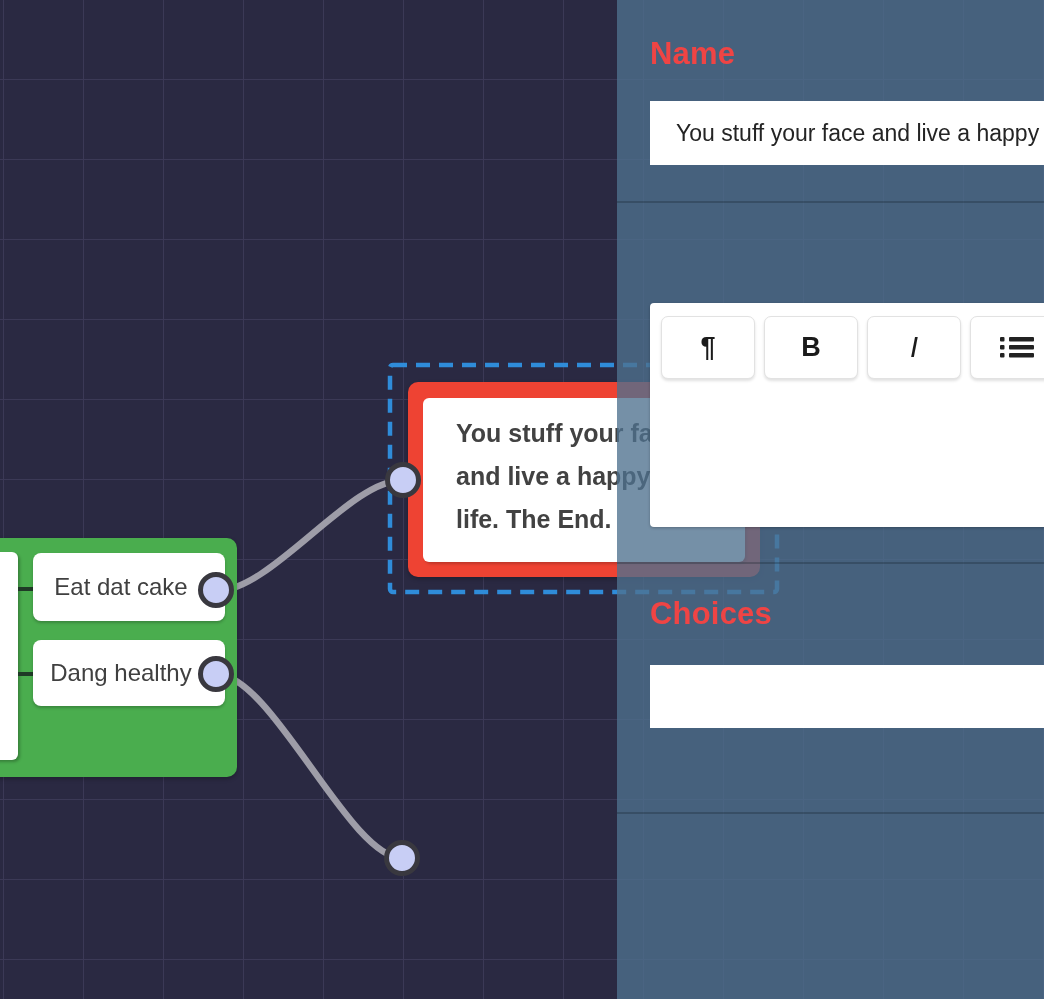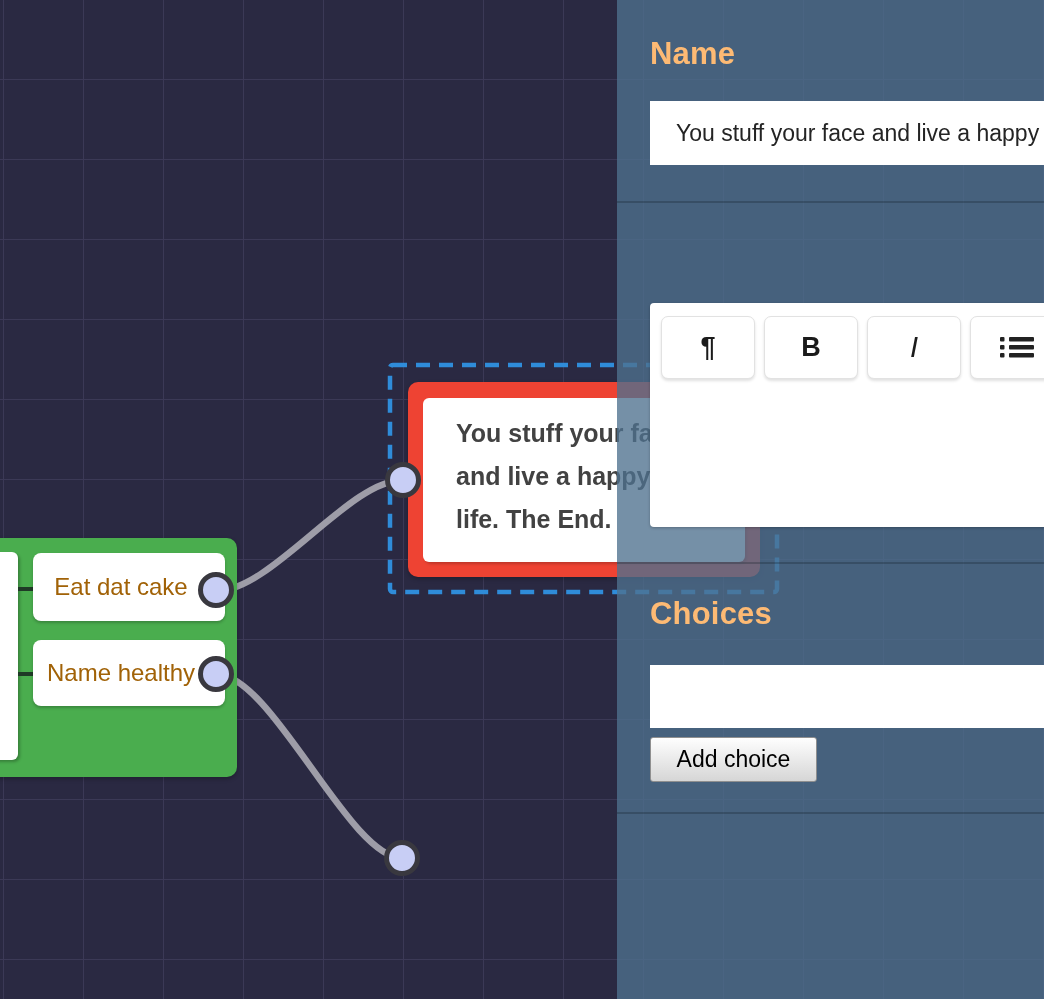--- a/index.html
+++ b/index.html
@@ -34,21 +34,21 @@
     box-shadow:2px 2px 3px rgba(0,0,0,0.25);
   }
   .stub { position:absolute; width:16px; height:4px; background:#1f3a26; }
   .stub-1 { left:88px; top:49px; }
   .stub-2 { left:88px; top:134px; }
   .choice-pill {
     position:absolute; left:103px; width:192px;
     background:#ffffff; border-radius:8px;
     box-shadow:0 2px 3px rgba(0,0,0,0.22);
     display:flex; align-items:center; justify-content:center;
-    font-size:24px; color:#a16207; padding-right:16px;
+    font-size:24px; color:#404040; padding-right:16px;
   }
   .pill-1 { top:15px; height:68px; }
   .pill-2 { top:102px; height:66px; }
 
   .node-red {
     width:352px; height:195px;
     background:#ee4333; border-radius:10px;
     box-shadow:0 2px 4px rgba(0,0,0,0.25);
   }
   .node-happy { left:408px; top:382px; }
@@ -71,21 +71,21 @@
   .port-in-1  { left:385px; top:462px; }
   .port-in-2  { left:384px; top:840px; }
 
   
   .panel {
     position:absolute; left:617px; top:0; width:427px; height:999px;
     background:rgba(78,113,142,0.78);
   }
   .panel-label {
     position:absolute; left:33px;
-    font-size:31px; font-weight:700; color:#fdba74; letter-spacing:0.2px;
+    font-size:31px; font-weight:700; color:#ef4444; letter-spacing:0.2px;
   }
   .label-name    { top:36px; }
   .label-content { top:237px; }
   .label-choices { top:596px; }
 
   .panel-input {
     position:absolute; left:33px; width:432px;
     background:#ffffff; border:none; outline:none;
     font-family:"Liberation Sans", sans-serif;
     font-size:23px; color:#242424; padding:0 10px 0 26px;
@@ -136,21 +136,21 @@
   </svg>
 
   <div class="node node-start">
     <div class="start-card"></div>
     <div class="stub stub-1"></div>
     <div class="stub stub-2"></div>
     <div class="choice-pill pill-1">
       <span>Eat dat cake</span>
     </div>
     <div class="choice-pill pill-2">
-      <span>Name healthy</span>
+      <span>Dang healthy</span>
     </div>
   </div>
 
   <div class="node node-red node-happy">
     <div class="red-card">You stuff your face
 and live a happy
 life. The End.</div>
   </div>
 
 
@@ -186,17 +186,16 @@
         </svg>
       </button>
     </div>
     <div class="editor-area"></div>
   </div>
 
   <div class="divider div-2"></div>
 
   <h2 class="panel-label label-choices">Choices</h2>
   <input type="text" class="panel-input choices-input" value="" style="">
-  <button class="add-choice">Add choice</button>
 
   <div class="divider div-3"></div>
 
 </aside>
 
 </body></html>

